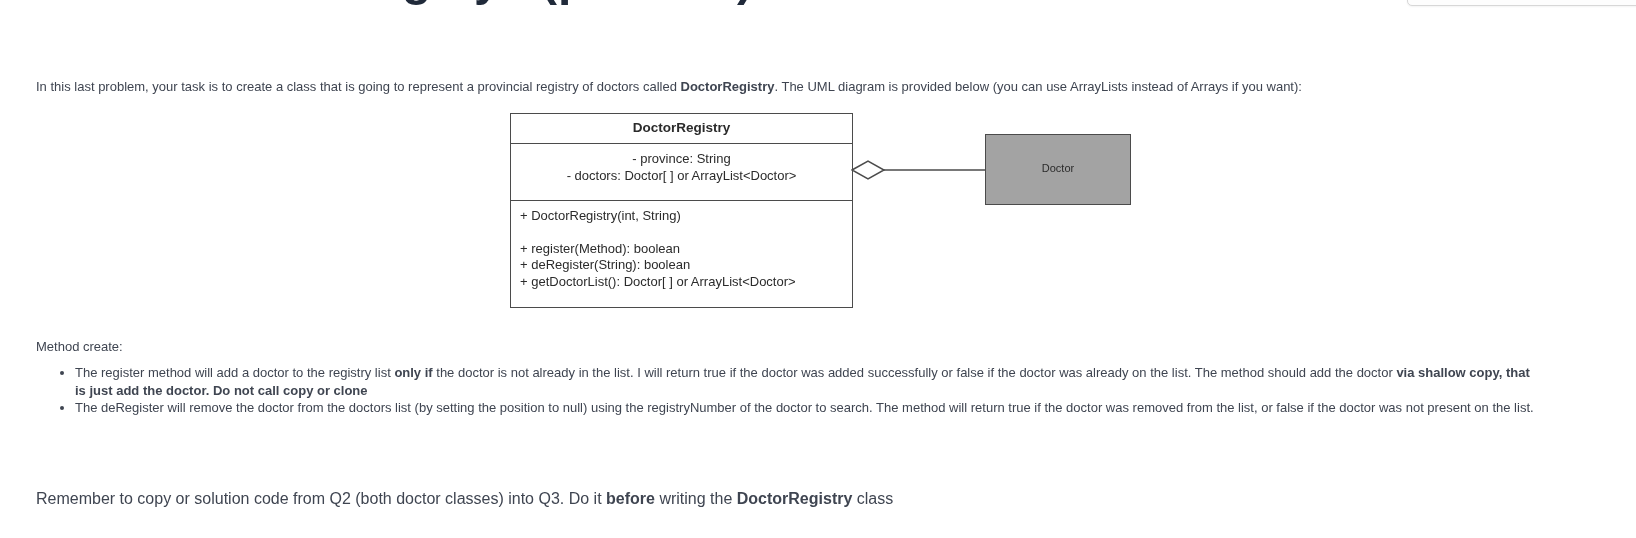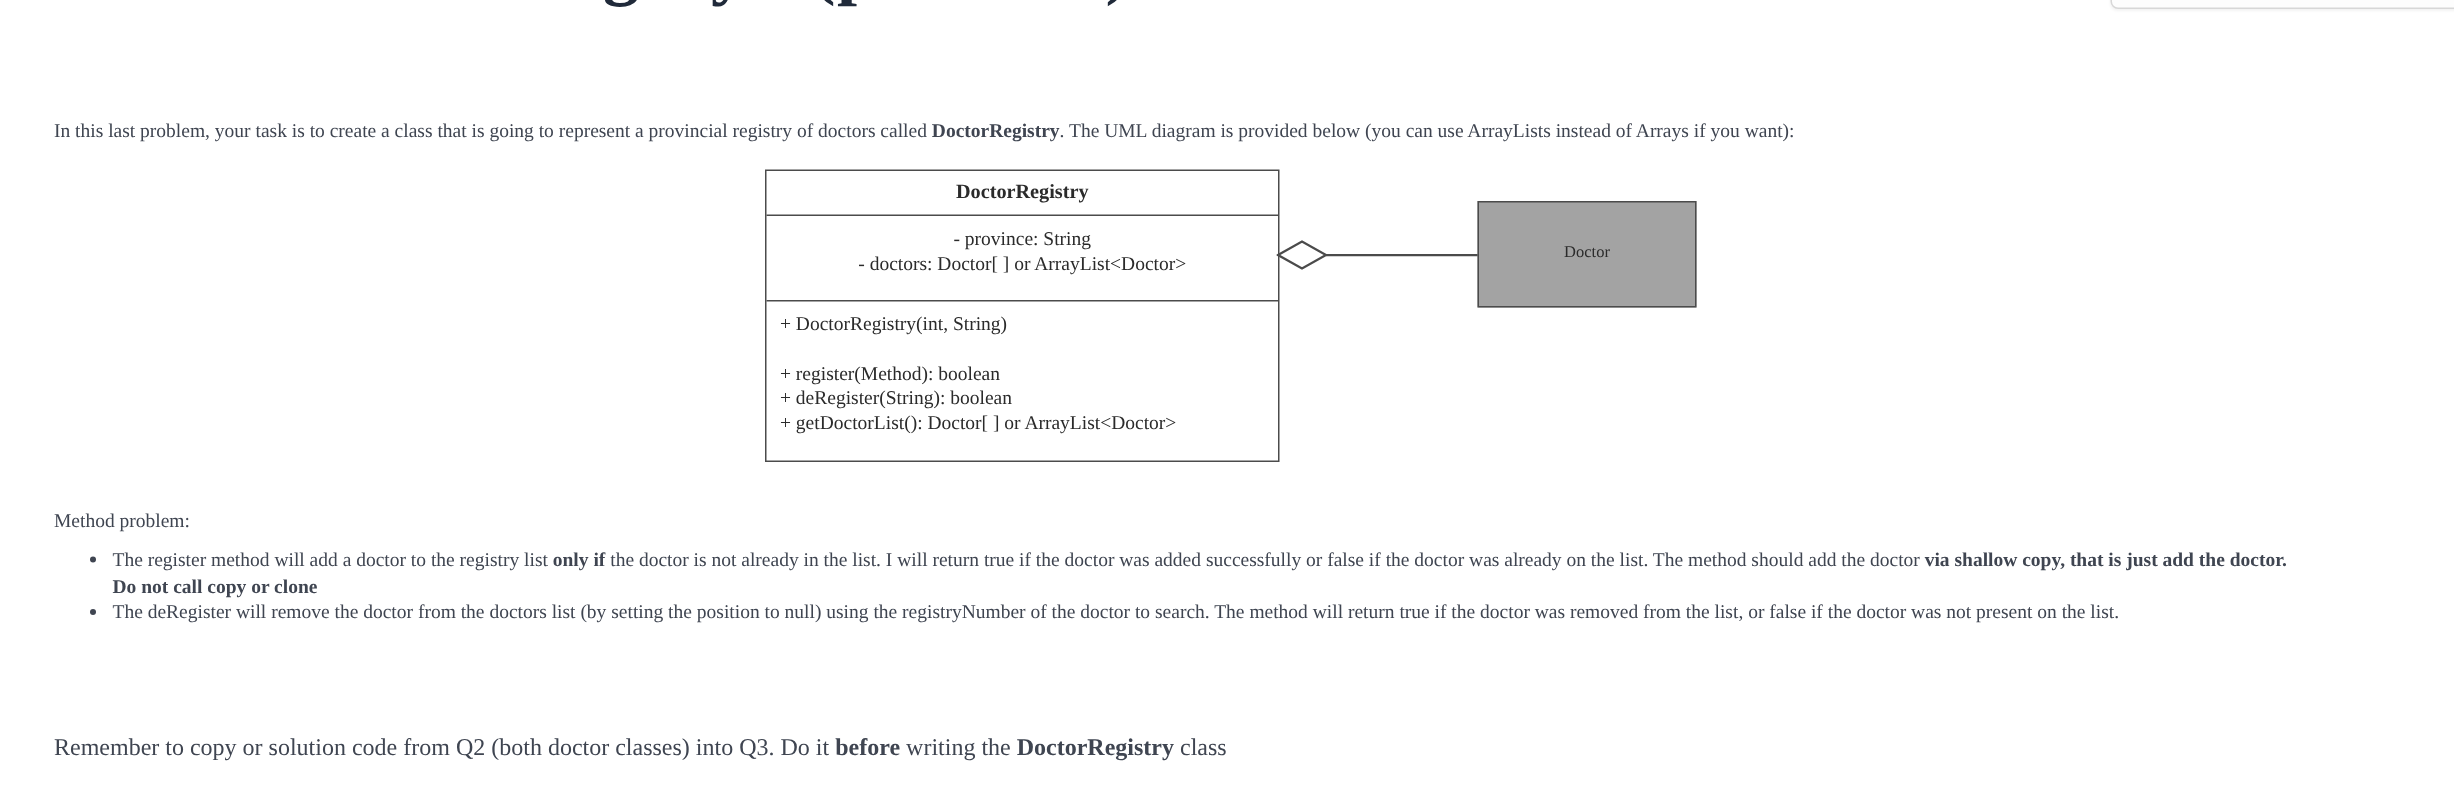--- a/index.html
+++ b/index.html
@@ -5,21 +5,21 @@
   :root{
     --body-text:#3f4551;
     --uml-line:#4b4b4b;
     --uml-text:#2b2b2b;
     --heading:#202a3a;
     --btn-border:#d7d7d7;
   }
   *{margin:0;padding:0;box-sizing:border-box;}
   html,body{background:#ffffff;}
   body{font-family:"Liberation Sans", sans-serif;}
-  .page{position:relative;width:1636px;height:538px;background:#ffffff;overflow:hidden;color:var(--body-text);font-family:Liberation Serif, serif;}
+  .page{position:relative;width:1636px;height:538px;background:#ffffff;overflow:hidden;color:var(--body-text);}
 
   
   .clip-glyph{position:absolute;top:-47px;font-size:48px;font-weight:bold;color:var(--heading);line-height:1.1;}
 
   
   .topright-btn{position:absolute;top:-21px;left:1407px;width:246px;height:27px;background:#fdfdfd;
     border:1px solid var(--btn-border);border-radius:5px;box-shadow:0 1px 2px rgba(0,0,0,.05);}
 
   .intro{position:absolute;left:36px;top:78px;width:1565px;font-size:13px;line-height:17px;}
 
@@ -78,21 +78,21 @@
     </div>
 
     <svg class="connector" width="135" height="26">
       <polygon points="1,13 17,4 33,13 17,22" fill="#ffffff" stroke="#4b4b4b" stroke-width="1.5"></polygon>
       <line x1="33" y1="13" x2="135" y2="13" stroke="#4b4b4b" stroke-width="1.5"></line>
     </svg>
 
     <div class="uml-doctor">Doctor</div>
   </div>
 
-  <p class="details-heading">Method problem:</p>
+  <p class="details-heading">Method create:</p>
 
   <div class="bullets">
     <ul>
       <li><span>The register method will add a doctor to the registry list </span><b>only if</b><span> the doctor is not already in the list. I will return true if the doctor was added successfully or false if the doctor was already on the list. The method should add the doctor </span><b>via shallow copy, that is just add the doctor. Do not call copy or clone</b></li>
       <li><span>The deRegister will remove the doctor from the doctors list (by setting the position to null) using the registryNumber of the doctor to search. The method will return true if the doctor was removed from the list, or false if the doctor was not present on the list.</span></li>
     </ul>
   </div>
 
   <p class="footer-note"><span>Remember to copy or solution code from Q2 (both doctor classes) into Q3. Do it </span><b>before</b><span> writing the </span><b>DoctorRegistry</b><span> class</span></p>
 

